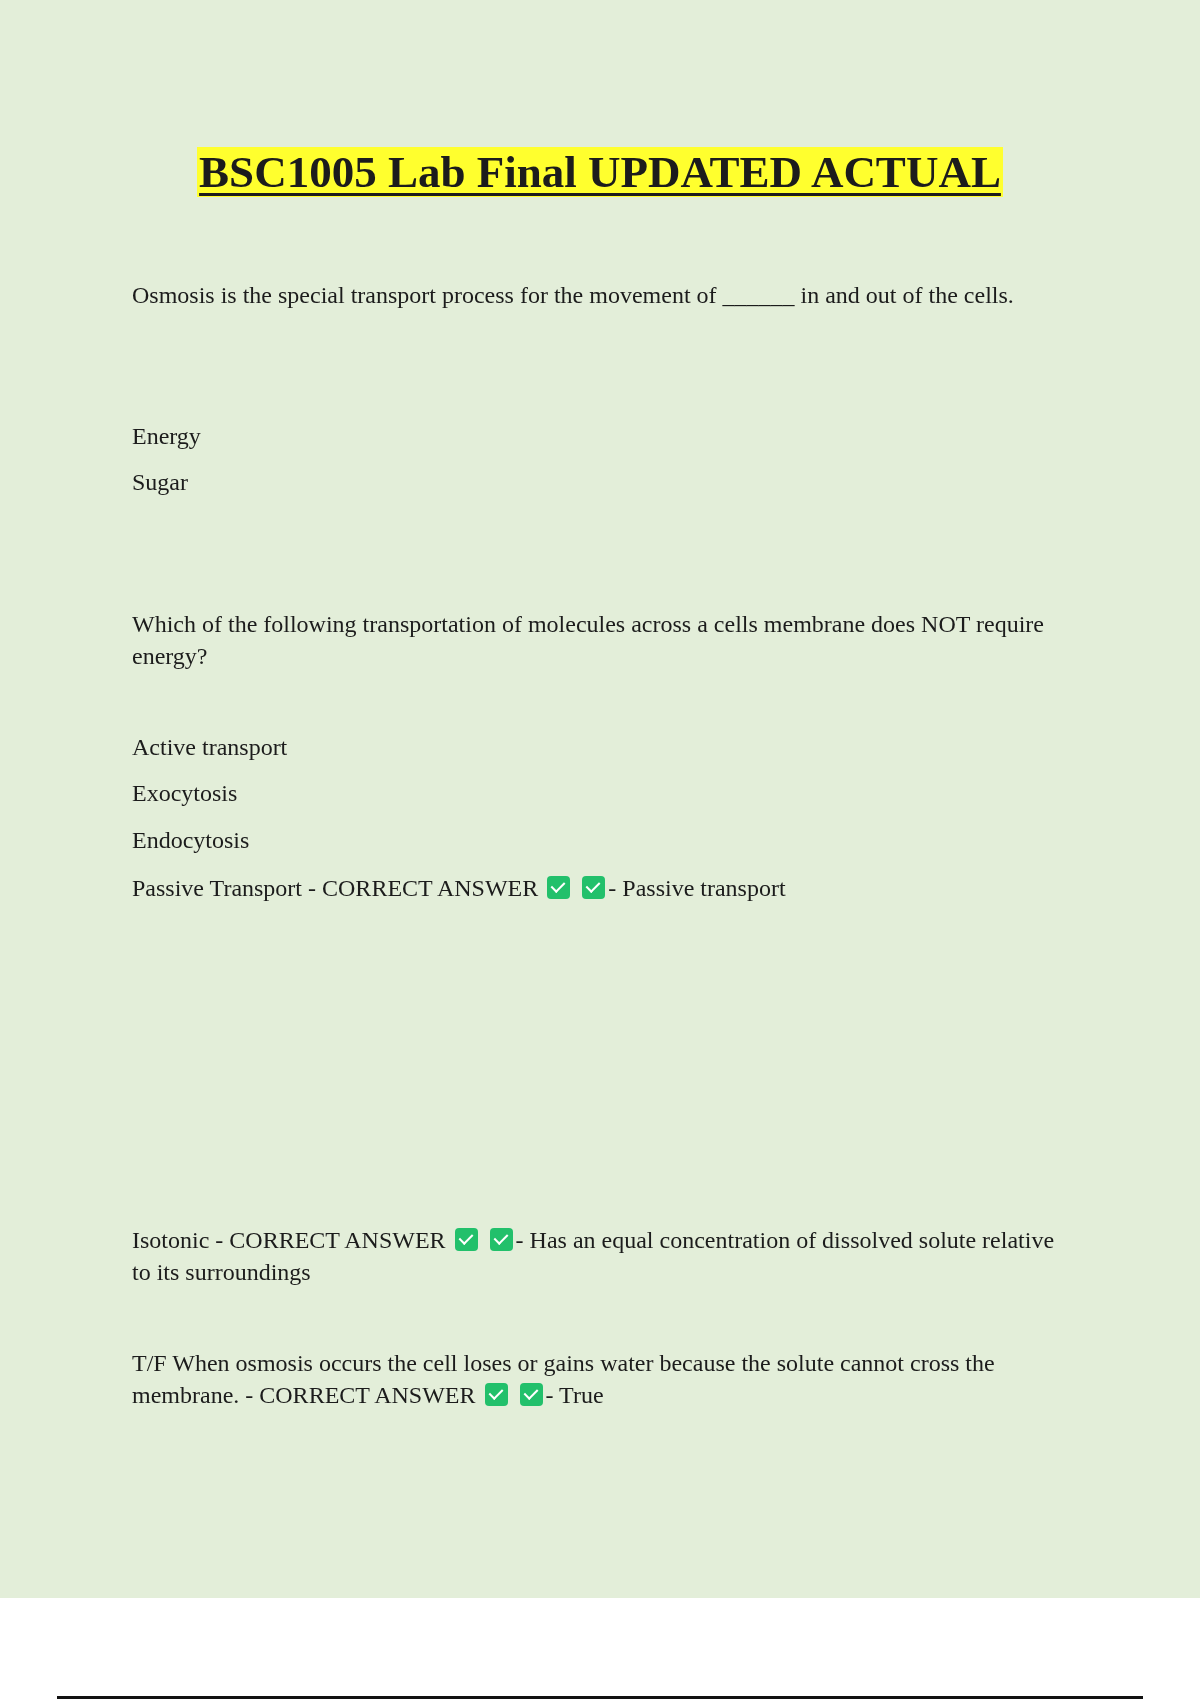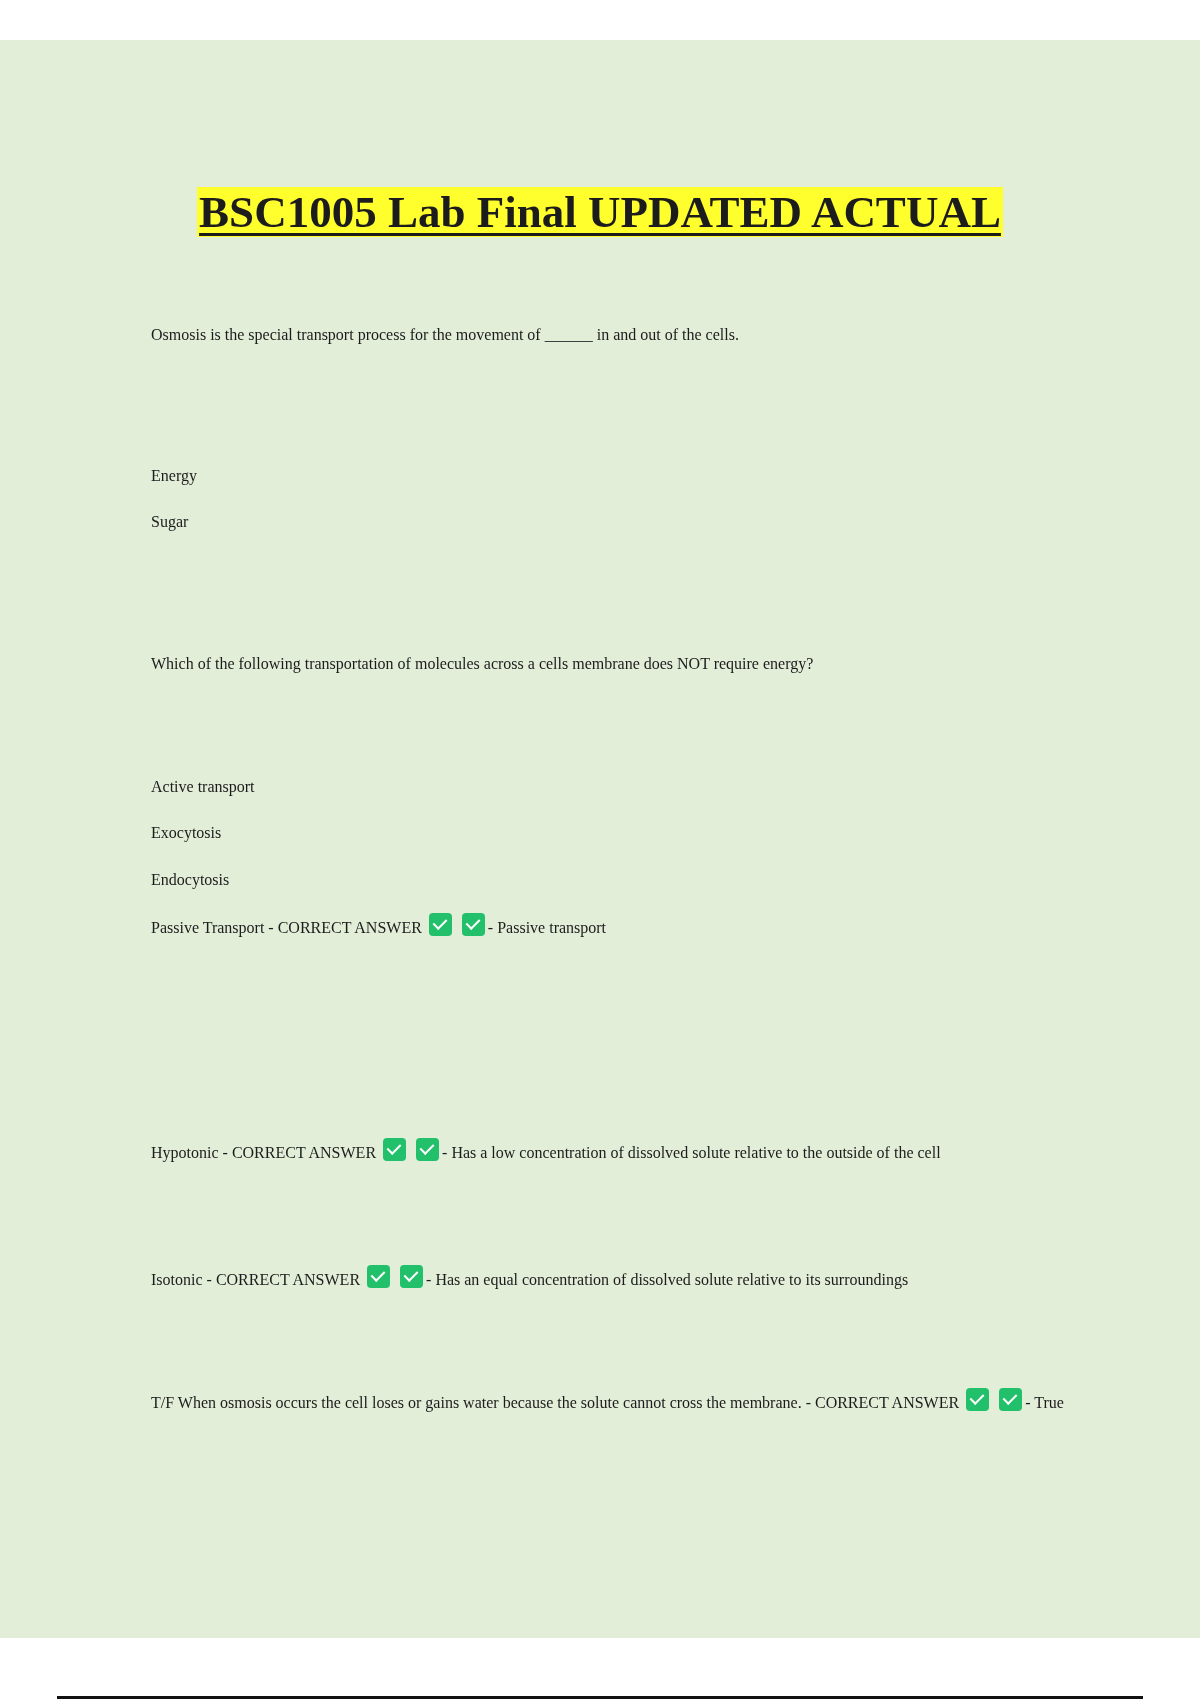--- a/index.html
+++ b/index.html
@@ -1,22 +1,22 @@
 <!DOCTYPE html>
 <html><head>
 <meta charset="utf-8">
 <style>
   html, body { margin:0; padding:0; }
   body { width:1200px; height:1700px; background:#ffffff; position:relative; overflow:hidden;
          font-family:"Liberation Serif", "DejaVu Serif", serif; color:#1c1c1c; }
-  .page { position:absolute; left:0; top:0; width:1200px; height:1598px; background:#e3eed9;margin-top:40px; }
+  .page { position:absolute; left:0; top:0; width:1200px; height:1598px; background:#e3eed9; }
   .title { position:absolute; left:0; width:1200px; text-align:center; top:142px;
            font-weight:bold; font-size:45px; line-height:61px; }
   .title span { background:#ffff2e; text-decoration:underline; text-decoration-thickness:3px; text-underline-offset:6px; padding:0 2px; }
-  .p { position:absolute; left:151px; width:945px; font-size:16px; line-height:32px; margin:0; }
+  .p { position:absolute; left:132px; width:945px; font-size:24px; line-height:32px; margin:0; }
   .chk { display:inline-block; width:23px; height:23px; background:#22c06b; border-radius:4px;
          vertical-align:-3px; margin:0 3px; position:relative; }
   .chk::after { content:""; position:absolute; left:7px; top:3px; width:6px; height:11px;
          border-right:2px solid #fff; border-bottom:2px solid #fff; transform:rotate(45deg); }
   .rule { position:absolute; left:57px; width:1086px; top:1696px; height:3px; background:#111; }
 </style>
 </head>
 <body>
 
 <div class="page">
@@ -28,20 +28,19 @@
   <p class="p" style="top:420px">Energy</p>
   <p class="p" style="top:466px">Sugar</p>
 
   <p class="p" style="top:731px">Active transport</p>
   <p class="p" style="top:608px">Which of the following transportation of molecules across a cells membrane does NOT require energy?</p>
   <p class="p" style="top:824px">Endocytosis</p>
   <p class="p" style="top:777px">Exocytosis</p>
   <p class="p" style="top:872px"><span>Passive Transport - </span><span>CORRECT ANSWER</span> <span class="chk"></span> <span class="chk"></span><span>- Passive transport</span></p>
 
 
-  <p class="p" style="top:1097px"><span>Hypotonic - </span><span>CORRECT ANSWER</span> <span class="chk"></span> <span class="chk"></span><span>- Has a low concentration of dissolved solute relative to the outside of the cell</span></p>
 
   <p class="p" style="top:1224px"><span>Isotonic - </span><span>CORRECT ANSWER</span> <span class="chk"></span> <span class="chk"></span><span>- Has an equal concentration of dissolved solute relative to its surroundings</span></p>
 
   <p class="p" style="top:1347px"><span>T/F When osmosis occurs the cell loses or gains water because the solute cannot cross the membrane. - </span><span>CORRECT ANSWER</span> <span class="chk"></span> <span class="chk"></span><span>- True</span></p>
 </div>
 
 <div class="rule"></div>
 
 </body></html>

